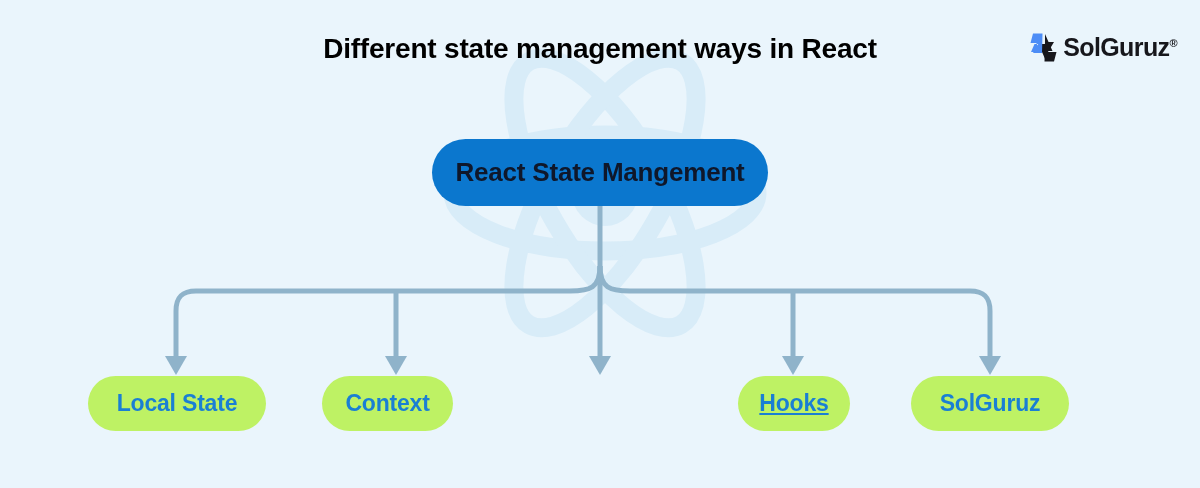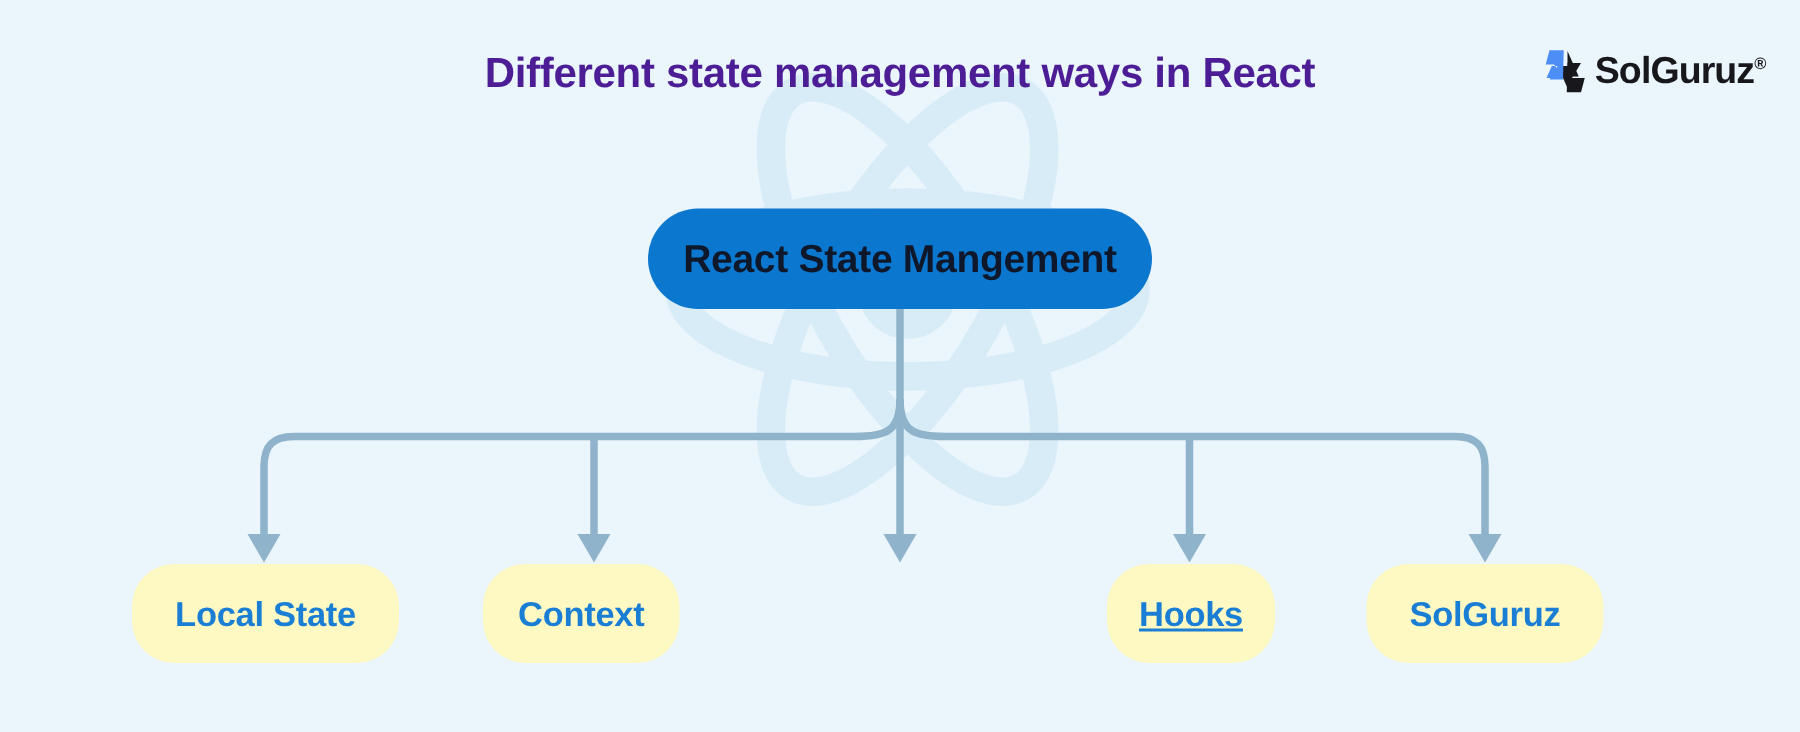--- a/index.html
+++ b/index.html
@@ -33,21 +33,21 @@
 
   
   #title {
     position: absolute;
     left: 0;
     top: 33px;
     width: 1200px;
     text-align: center;
     font-size: 28px;
     font-weight: bold;
-    color: #4c1d95;
+    color: #000000;
     letter-spacing: -0.2px;
     white-space: nowrap;
   }
   #logo {
     position: absolute;
     right: 23px;
     top: 33px;
     display: flex;
     align-items: center;
     gap: 6px;
@@ -97,22 +97,22 @@
     color: #0f172a;
     font-size: 26px;
     font-weight: bold;
     letter-spacing: -0.2px;
     white-space: nowrap;
   }
 
   .node-leaf {
     position: absolute;
     top: 376px;
-    height: 66px;
-    background: #fef9c3;
+    height: 55px;
+    background: #bef264;
     border-radius: 28px;
     display: flex;
     align-items: center;
     justify-content: center;
     color: #1a7fd4;
     font-size: 23px;
     font-weight: bold;
     letter-spacing: -0.2px;
     white-space: nowrap;
   }

